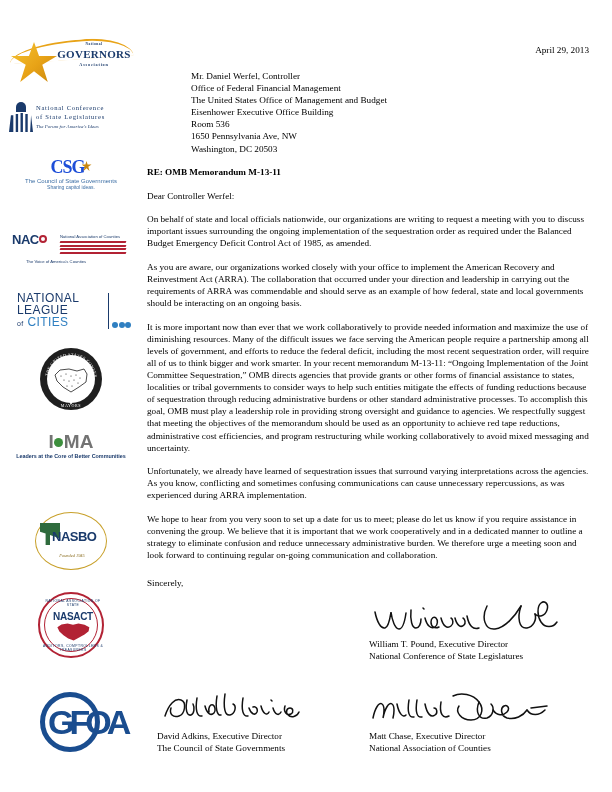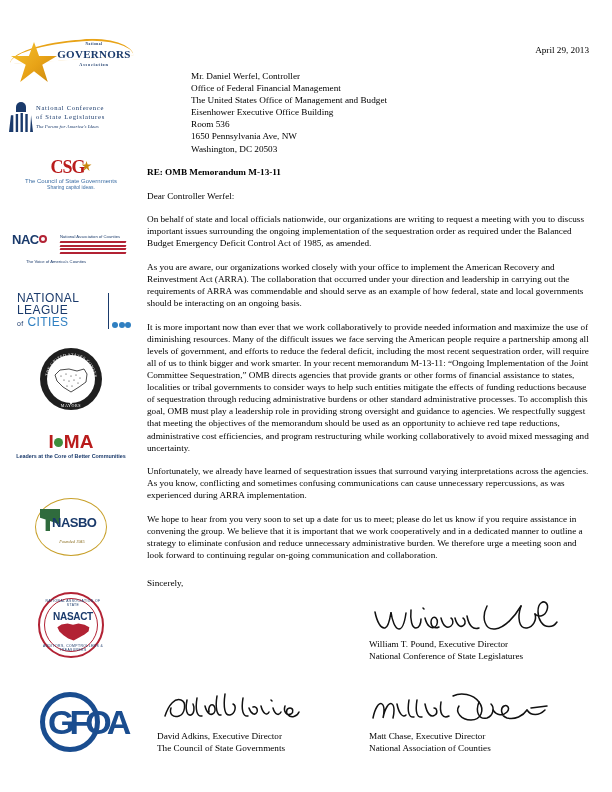--- a/index.html
+++ b/index.html
@@ -60,21 +60,21 @@
   .ncsl-cap { position:absolute; left:2px; top:2px; width:26px; height:30px; }
   .ncsl-cap .dome { position:absolute; left:8px; top:0; width:10px; height:10px; background:#1a3a6b; border-radius:50% 50% 0 0; }
   .ncsl-cap .body { position:absolute; left:1px; top:9px; width:24px; height:21px; background:#1a3a6b;
      clip-path: polygon(0% 100%, 8% 20%, 18% 20%, 18% 100%, 28% 100%, 28% 14%, 38% 14%, 38% 100%, 48% 100%, 48% 10%, 58% 10%, 58% 100%, 68% 100%, 68% 14%, 78% 14%, 78% 100%, 88% 100%, 92% 20%, 100% 100%); }
   .ncsl-t1 { position:absolute; left:30px; top:4px; width:100px; font-size:6.6px; letter-spacing:0.7px; color:#1a3a6b; text-align:left; }
   .ncsl-t2 { position:absolute; left:30px; top:13px; width:100px; font-size:6.6px; letter-spacing:0.7px; color:#1a3a6b; text-align:left; }
   .ncsl-t3 { position:absolute; left:30px; top:24px; width:100px; font-size:5px; font-style:italic; color:#1a3a6b; text-align:left; }
 
   
   .csg { top: 158px; height: 46px; }
-  .csg-mark { font-size:18px; font-weight:bold; color:#b91c1c; letter-spacing:-1px; font-family:"Liberation Serif",serif; line-height:18px; }
+  .csg-mark { font-size:18px; font-weight:bold; color:#1d4ed8; letter-spacing:-1px; font-family:"Liberation Serif",serif; line-height:18px; }
   .csg-star { display:inline-block; width:10px; height:10px; margin-left:-3px; vertical-align:2px;
      background:#c8860d; clip-path: polygon(50% 0%, 61% 35%, 100% 35%, 68% 57%, 80% 100%, 50% 73%, 20% 100%, 32% 57%, 0% 35%, 39% 35%); }
   .csg-t1 { font-size:6px; color:#3d6fa5; margin-top:2px; font-family:"Liberation Sans",sans-serif; }
   .csg-t2 { font-size:5px; color:#3d6fa5; font-family:"Liberation Sans",sans-serif; }
 
   
   .naco { top: 232px; height: 42px; }
   .naco-wrap { position:relative; width:118px; height:38px; margin:0 auto; }
   .naco-main { position:absolute; left:0; top:0; font-size:13px; font-weight:bold; color:#1a3a6b; font-family:"Liberation Sans",sans-serif; letter-spacing:-0.5px; }
   .naco-o { display:inline-block; width:8px; height:8px; border:2px solid #b22234; border-radius:50%; vertical-align:1px; }
@@ -95,26 +95,26 @@
   .nlc-dots i { display:inline-block; width:6px; height:6px; border-radius:50%; background:#2f7fc1; margin-left:0.5px; }
 
   
   .uscm { top: 348px; height: 68px; }
   .uscm-seal { position:relative; width:62px; height:62px; margin:0 auto; border-radius:50%; background:#1f1f1f; }
   .uscm-seal::after { content:""; position:absolute; left:7px; top:7px; right:7px; bottom:7px; border-radius:50%; background:#ffffff; }
   .uscm-txt { position:absolute; left:0; top:0; width:62px; height:62px; z-index:3; }
 
   
   .icma { top: 432px; height: 34px; }
-  .icma-main { font-size:19px; font-weight:bold; color:#b91c1c; font-family:"Liberation Sans",sans-serif; letter-spacing:0px; line-height:20px; }
+  .icma-main { font-size:19px; font-weight:bold; color:#737373; font-family:"Liberation Sans",sans-serif; letter-spacing:0px; line-height:20px; }
   .icma-dot { display:inline-block; width:9px; height:9px; border-radius:50%; background:#3d8f3d; vertical-align:1px; margin:0 0.5px; }
   .icma-t { font-size:5.4px; font-weight:bold; color:#1a3a6b; font-family:"Liberation Sans",sans-serif; margin-top:1px; }
 
   
-  .nasbo { top: 498px; height: 62px; }
+  .nasbo { top: 512px; height: 62px; }
   .nasbo-wrap { position:relative; width:72px; height:58px; margin:0 auto; border-radius:50%; border:1.5px solid #c8a02a; }
   .nasbo-flag { position:absolute; left:4px; top:10px; width:20px; height:22px; background:#2f6b3d;
     clip-path: polygon(0% 0%, 100% 0%, 100% 70%, 50% 55%, 50% 100%, 28% 100%, 28% 48%, 0% 40%); }
   .nasbo-txt { position:absolute; left:16px; top:16px; width:56px; font-size:13px; font-weight:bold; color:#1a3a6b; font-family:"Liberation Sans",sans-serif; letter-spacing:-0.5px; text-align:left; }
   .nasbo-sub { position:absolute; left:0; top:40px; width:72px; font-size:4.4px; color:#8a6d1f; font-style:italic; }
 
   
   .nasact { top: 592px; height: 70px; }
   .nasact-wrap { position:relative; width:66px; height:66px; margin:0 auto; border-radius:50%; border:2px solid #b22234; }
   .nasact-ring { position:absolute; left:4px; top:4px; right:4px; bottom:4px; border-radius:50%; border:1px solid #b22234; }

